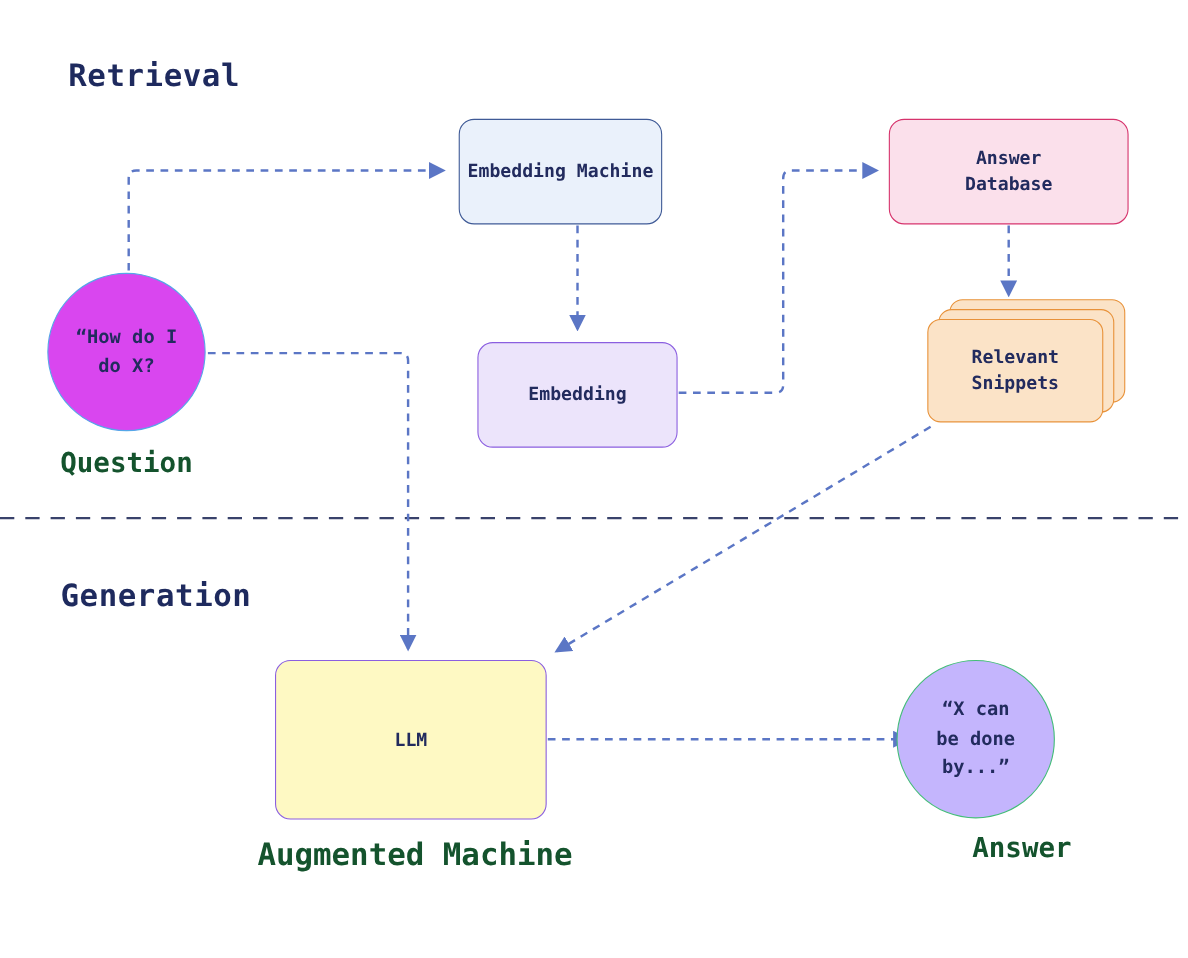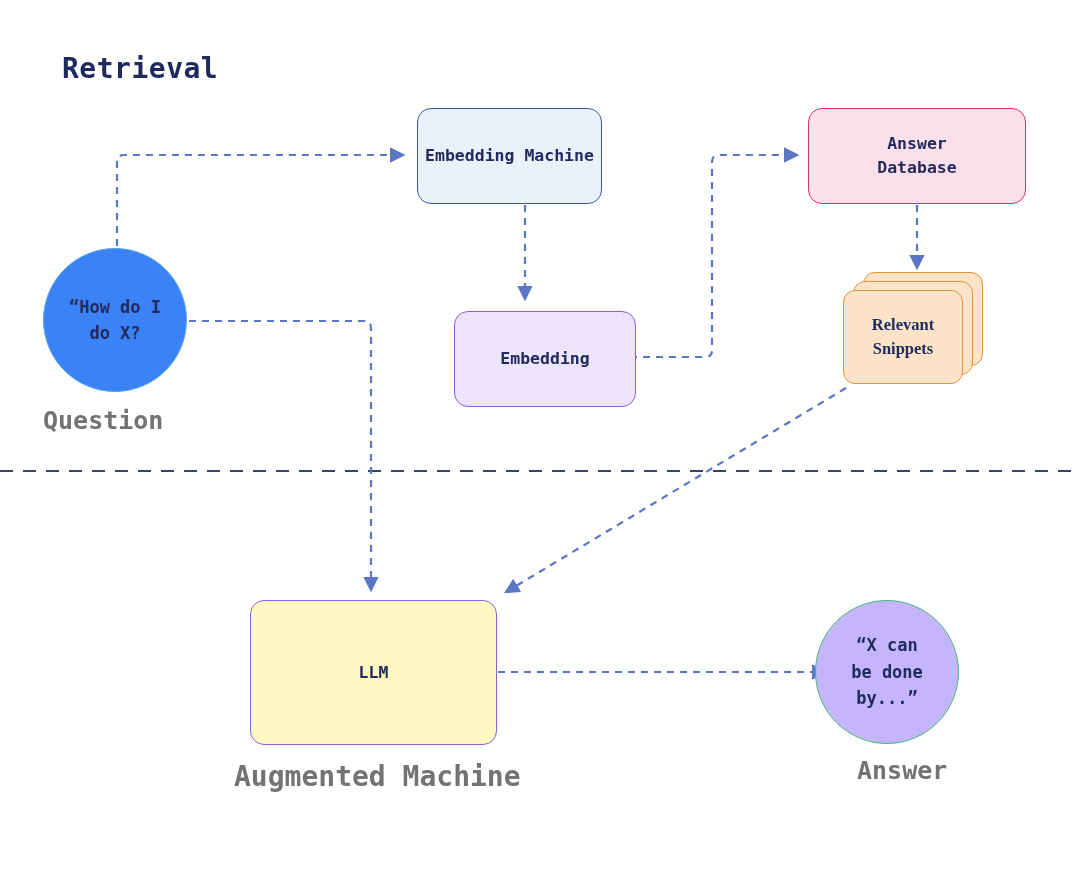--- a/index.html
+++ b/index.html
@@ -53,35 +53,33 @@
   }
   .node-vector-database {
     left: 808px; top: 108px; width: 218px; height: 96px;
     background: #fbe0eb;
     border: 1.6px solid #d6336c;
   }
   .node-embedding {
     left: 434px; top: 311px; width: 182px; height: 96px;
     background: #ece4fb;
     border: 1.6px solid #8b5fe0;
-    margin-left: 20px;
   }
   .node-llm {
     left: 250px; top: 600px; width: 247px; height: 145px;
     background: #fef9c3;
     border: 1.6px solid #8b5fe0;
   }
   .snippet-card {
     position: absolute;
     box-sizing: border-box;
-    width: 120px; height: 94px;
+    width: 160px; height: 94px;
     border-radius: 12px;
     background: #fbe3c7;
     border: 1.6px solid #e8923a;
-    font-family: Liberation Serif, serif;
   }
   .snippet-back-2 { left: 863px; top: 272px; }
   .snippet-back-1 { left: 853px; top: 281px; }
   .snippet-front {
     left: 843px; top: 290px;
     display: flex;
     align-items: center;
     justify-content: center;
     text-align: center;
     font-size: 16.5px;
@@ -100,33 +98,33 @@
     justify-content: center;
     text-align: center;
     font-size: 17px;
     font-weight: bold;
     color: #222b5e;
     white-space: pre-line;
     line-height: 1.55;
   }
   .bubble-question {
     left: 43px; top: 248px;
-    background: #3b82f6;
+    background: #d946ef;
     border: 1.6px solid #55a7e8;
   }
   .bubble-answer {
     left: 815px; top: 600px;
     background: #c4b5fd;
     border: 1.6px solid #43bd78;
   }
   .caption {
     position: absolute;
     font-weight: bold;
-    color: #737373;
-    text-align: left;
+    color: #14532d;
+    text-align: center;
     white-space: nowrap;
   }
   .caption-question { left: 43px;  top: 406px; width: 144px; font-size: 25px; }
   .caption-answer   { left: 857px; top: 756px; width: 144px; font-size: 25px; }
   .caption-llm      { left: 234px; top: 760px; width: 280px; font-size: 28px; }
 </style>
 </head>
 <body>
 
 <div id="canvas">
@@ -150,20 +148,21 @@
 
     <path d="M 189 321 L 364 321 Q 371 321 371 328 L 371 590" fill="none" stroke="#5b76c5" stroke-width="2.2" stroke-dasharray="7 6" marker-end="url(#arrow)"></path>
 
     <path d="M 846 388 L 506 592" fill="none" stroke="#5b76c5" stroke-width="2.2" stroke-dasharray="7 6" marker-end="url(#arrow)"></path>
 
     <path d="M 498 672 L 825 672" fill="none" stroke="#5b76c5" stroke-width="2.2" stroke-dasharray="7 6" marker-end="url(#arrow)"></path>
   </svg>
 
   <div class="section-title" style="left:62px; top:52px;">Retrieval</div>
 
+  <div class="section-title" style="left:55px; top:525px;">Generation</div>
 
   <div class="node node-embedding-machine">Embedding Machine</div>
 
   <div class="node node-vector-database">Answer
 Database</div>
 
   <div class="node node-embedding">Embedding</div>
 
   <div>
     <div class="snippet-card snippet-back-2"></div>

